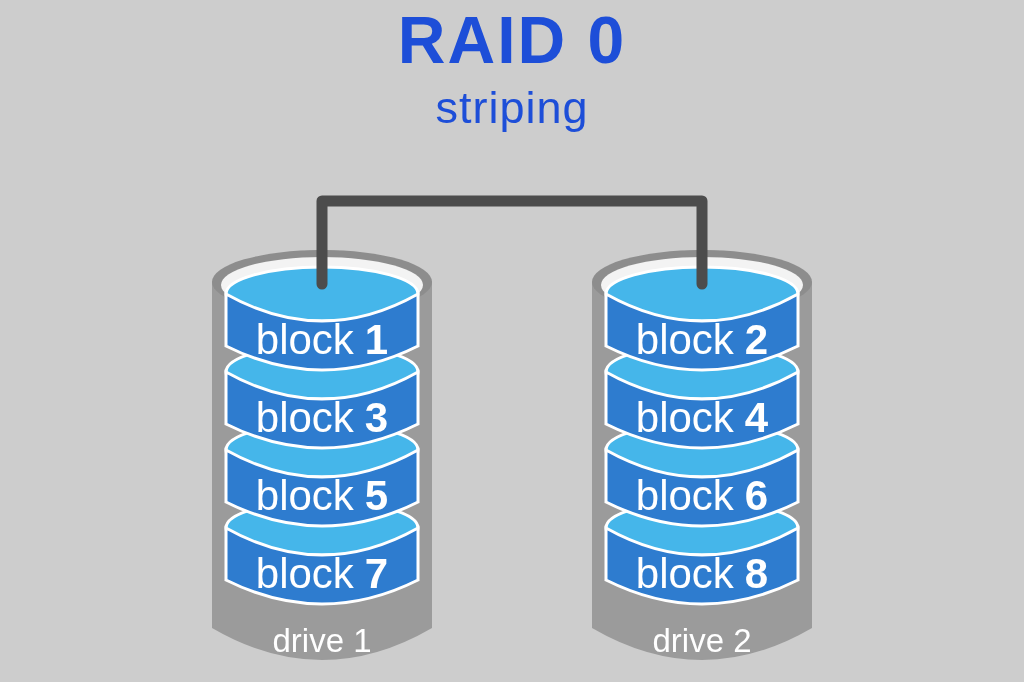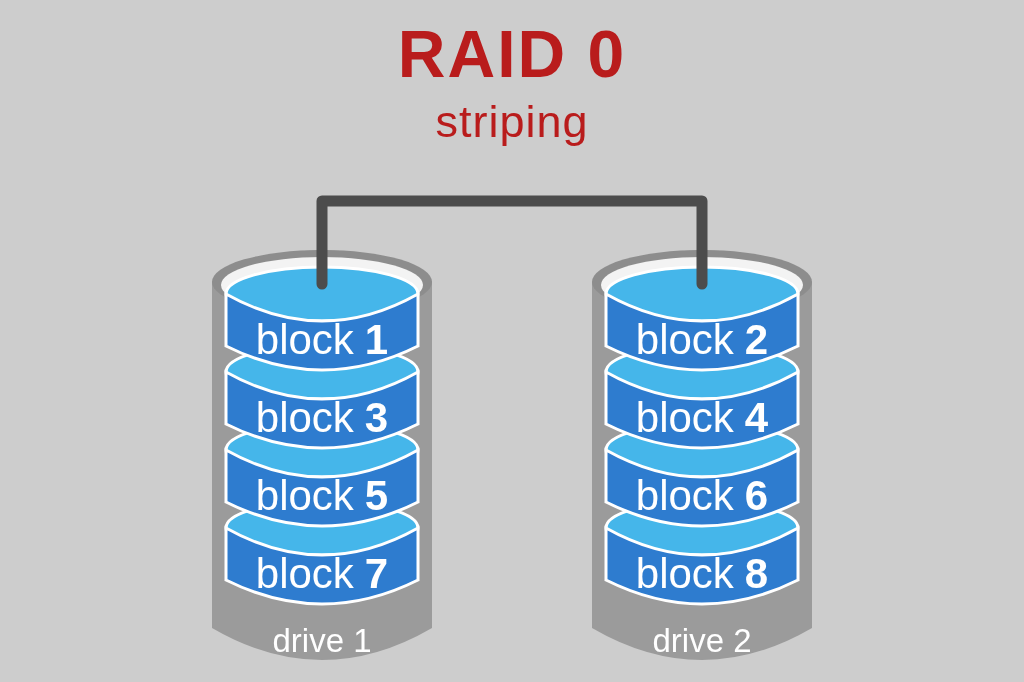--- a/index.html
+++ b/index.html
@@ -4,22 +4,22 @@
 <style>
   html,body{margin:0;padding:0;background:#cdcdcd;}
   .stage{
     position:relative;
     width:1024px;height:682px;
     background:#cdcdcd;
     overflow:hidden;
     font-family:"Liberation Sans", sans-serif;
   }
   .header{
-    position:absolute;top:20px;left:0;width:100%;
-    text-align:center;color:#b91c1c;
+    position:absolute;top:6px;left:0;width:100%;
+    text-align:center;color:#1d4ed8;
   }
   .title{
     margin:0;font-size:66px;font-weight:700;line-height:1.05;letter-spacing:2px;
   }
   .subtitle{
     margin:10px 16px 0;font-size:45px;font-weight:400;line-height:1;letter-spacing:1px;
   }
   .drive{position:absolute;top:248px;width:220px;height:420px;}
   .drive-1{left:212px;}
   .drive-2{left:592px;}

